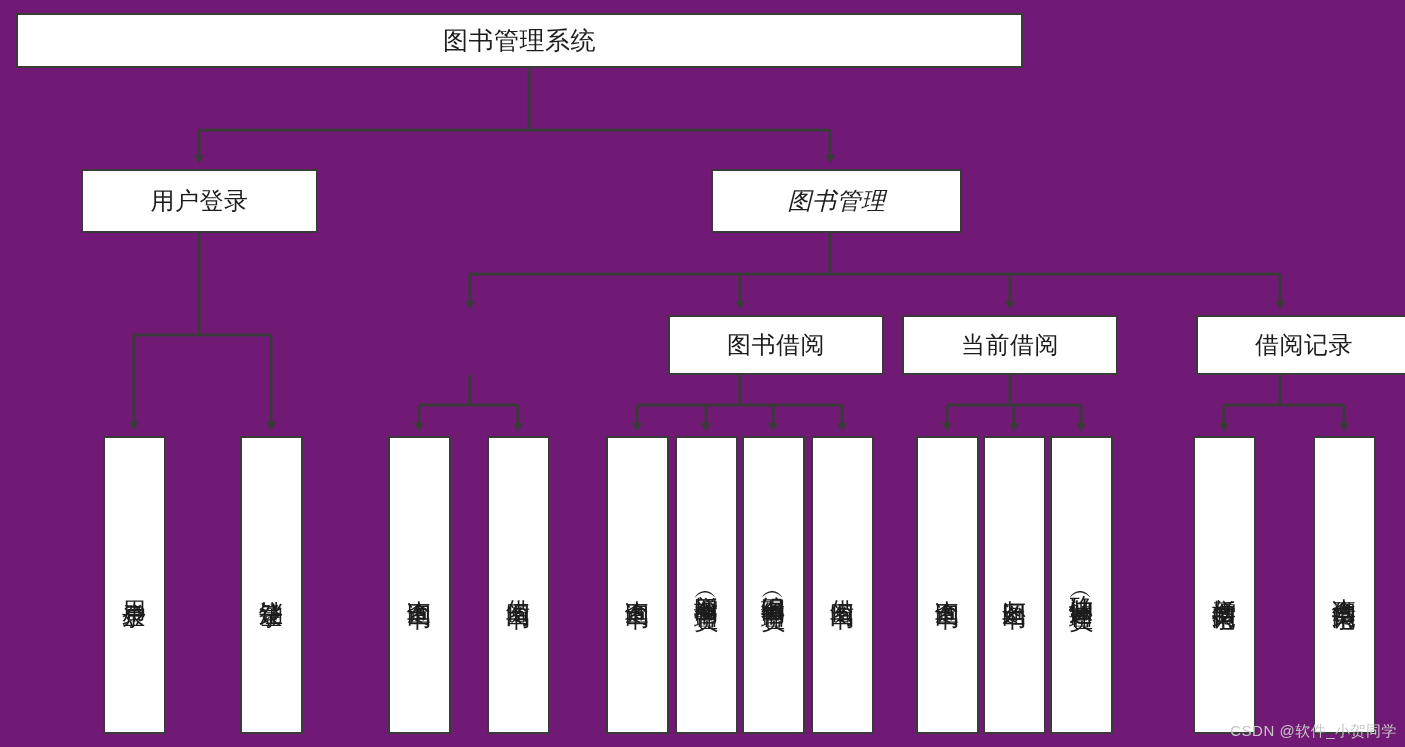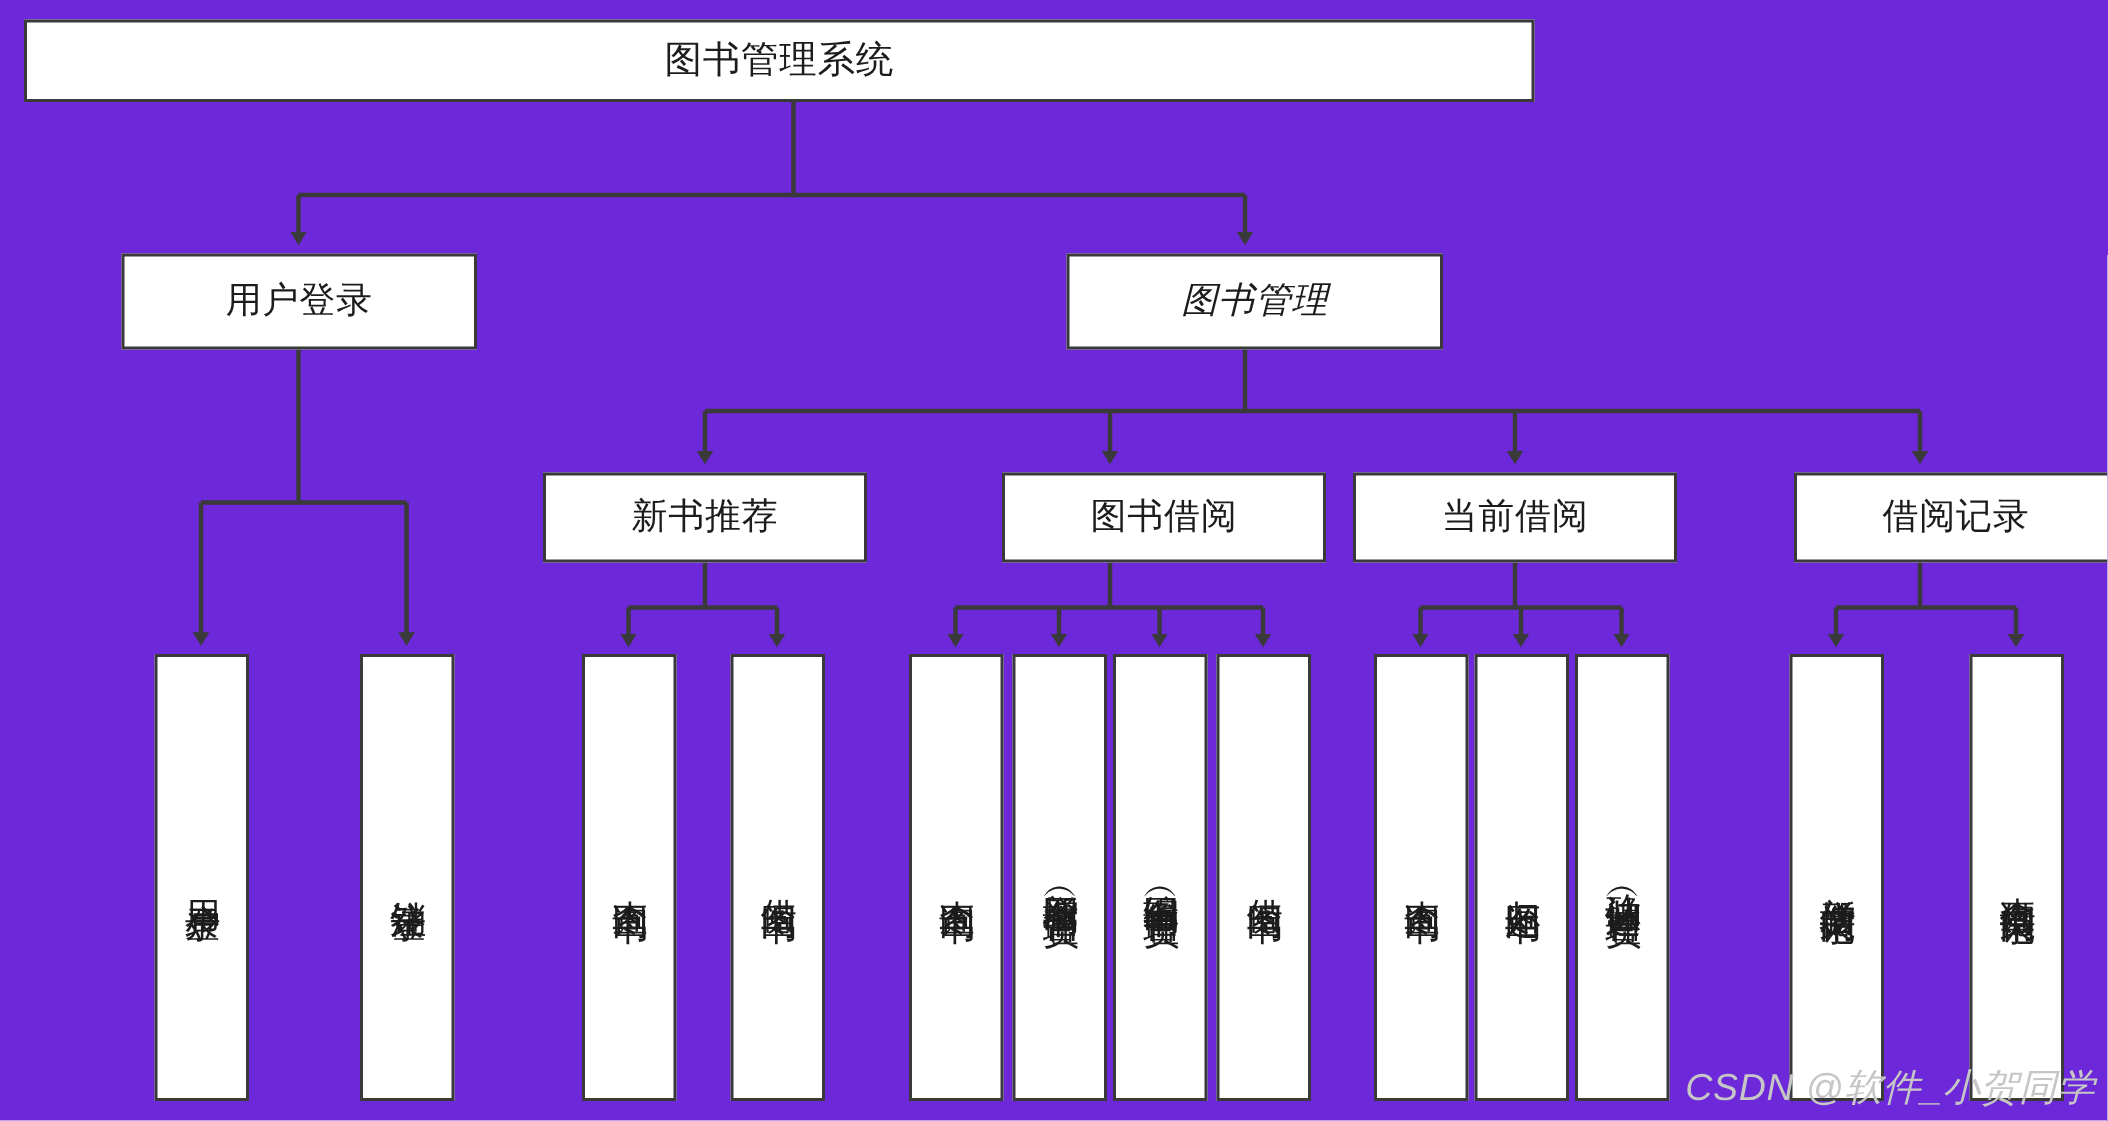--- a/index.html
+++ b/index.html
@@ -7,21 +7,21 @@
     padding: 0;
     background: #ffffff;
   }
   body {
     font-family: "Liberation Sans", "DejaVu Sans", sans-serif;
   }
   #canvas {
     position: relative;
     width: 1405px;
     height: 747px;
-    background: #6d28d9;
+    background: #701a75;
     overflow: hidden;
   }
   svg.edges {
     position: absolute;
     left: 0;
     top: 0;
     width: 1405px;
     height: 747px;
     pointer-events: none;
   }
@@ -59,26 +59,25 @@
     text-orientation: upright;
     font-size: 24px;
     line-height: 1.05;
     letter-spacing: 2px;
     max-height: 280px;
   }
   .watermark {
     position: absolute;
     right: 8px;
     bottom: 6px;
-    font-size: 25px;
+    font-size: 15px;
     color: #c6c6c6;
     letter-spacing: 0.5px;
     white-space: nowrap;
     font-family: "Liberation Sans", "DejaVu Sans", sans-serif;
-    font-style: italic;
   }
 </style>
 </head>
 <body>
 
 <div id="canvas">
 
   <svg class="edges" viewBox="0 0 1405 747">
     <defs>
       <marker id="arrow" markerWidth="10" markerHeight="11" refX="1.5" refY="5.5" orient="auto" markerUnits="userSpaceOnUse">
@@ -133,23 +132,20 @@
     <span class="label">图书管理系统</span>
   </div>
 
   <div class="node horiz" style="left: 81px; top: 169px; width: 237px; height: 64px;">
     <span class="label">用户登录</span>
   </div>
   <div class="node horiz" style="left: 711px; top: 169px; width: 251px; height: 64px; font-style: italic;">
     <span class="label">图书管理</span>
   </div>
 
-  <div class="node horiz" style="left: 362px; top: 315px; width: 216px; height: 60px;">
-    <span class="label">新书推荐</span>
-  </div>
   <div class="node horiz" style="left: 632px; top: 315px; width: 216px; height: 60px; margin-left: 36px;">
     <span class="label">图书借阅</span>
   </div>
   <div class="node horiz" style="left: 902px; top: 315px; width: 216px; height: 60px;">
     <span class="label">当前借阅</span>
   </div>
   <div class="node horiz" style="left: 1172px; top: 315px; width: 216px; height: 60px; margin-left: 24px;">
     <span class="label">借阅记录</span>
   </div>
 

